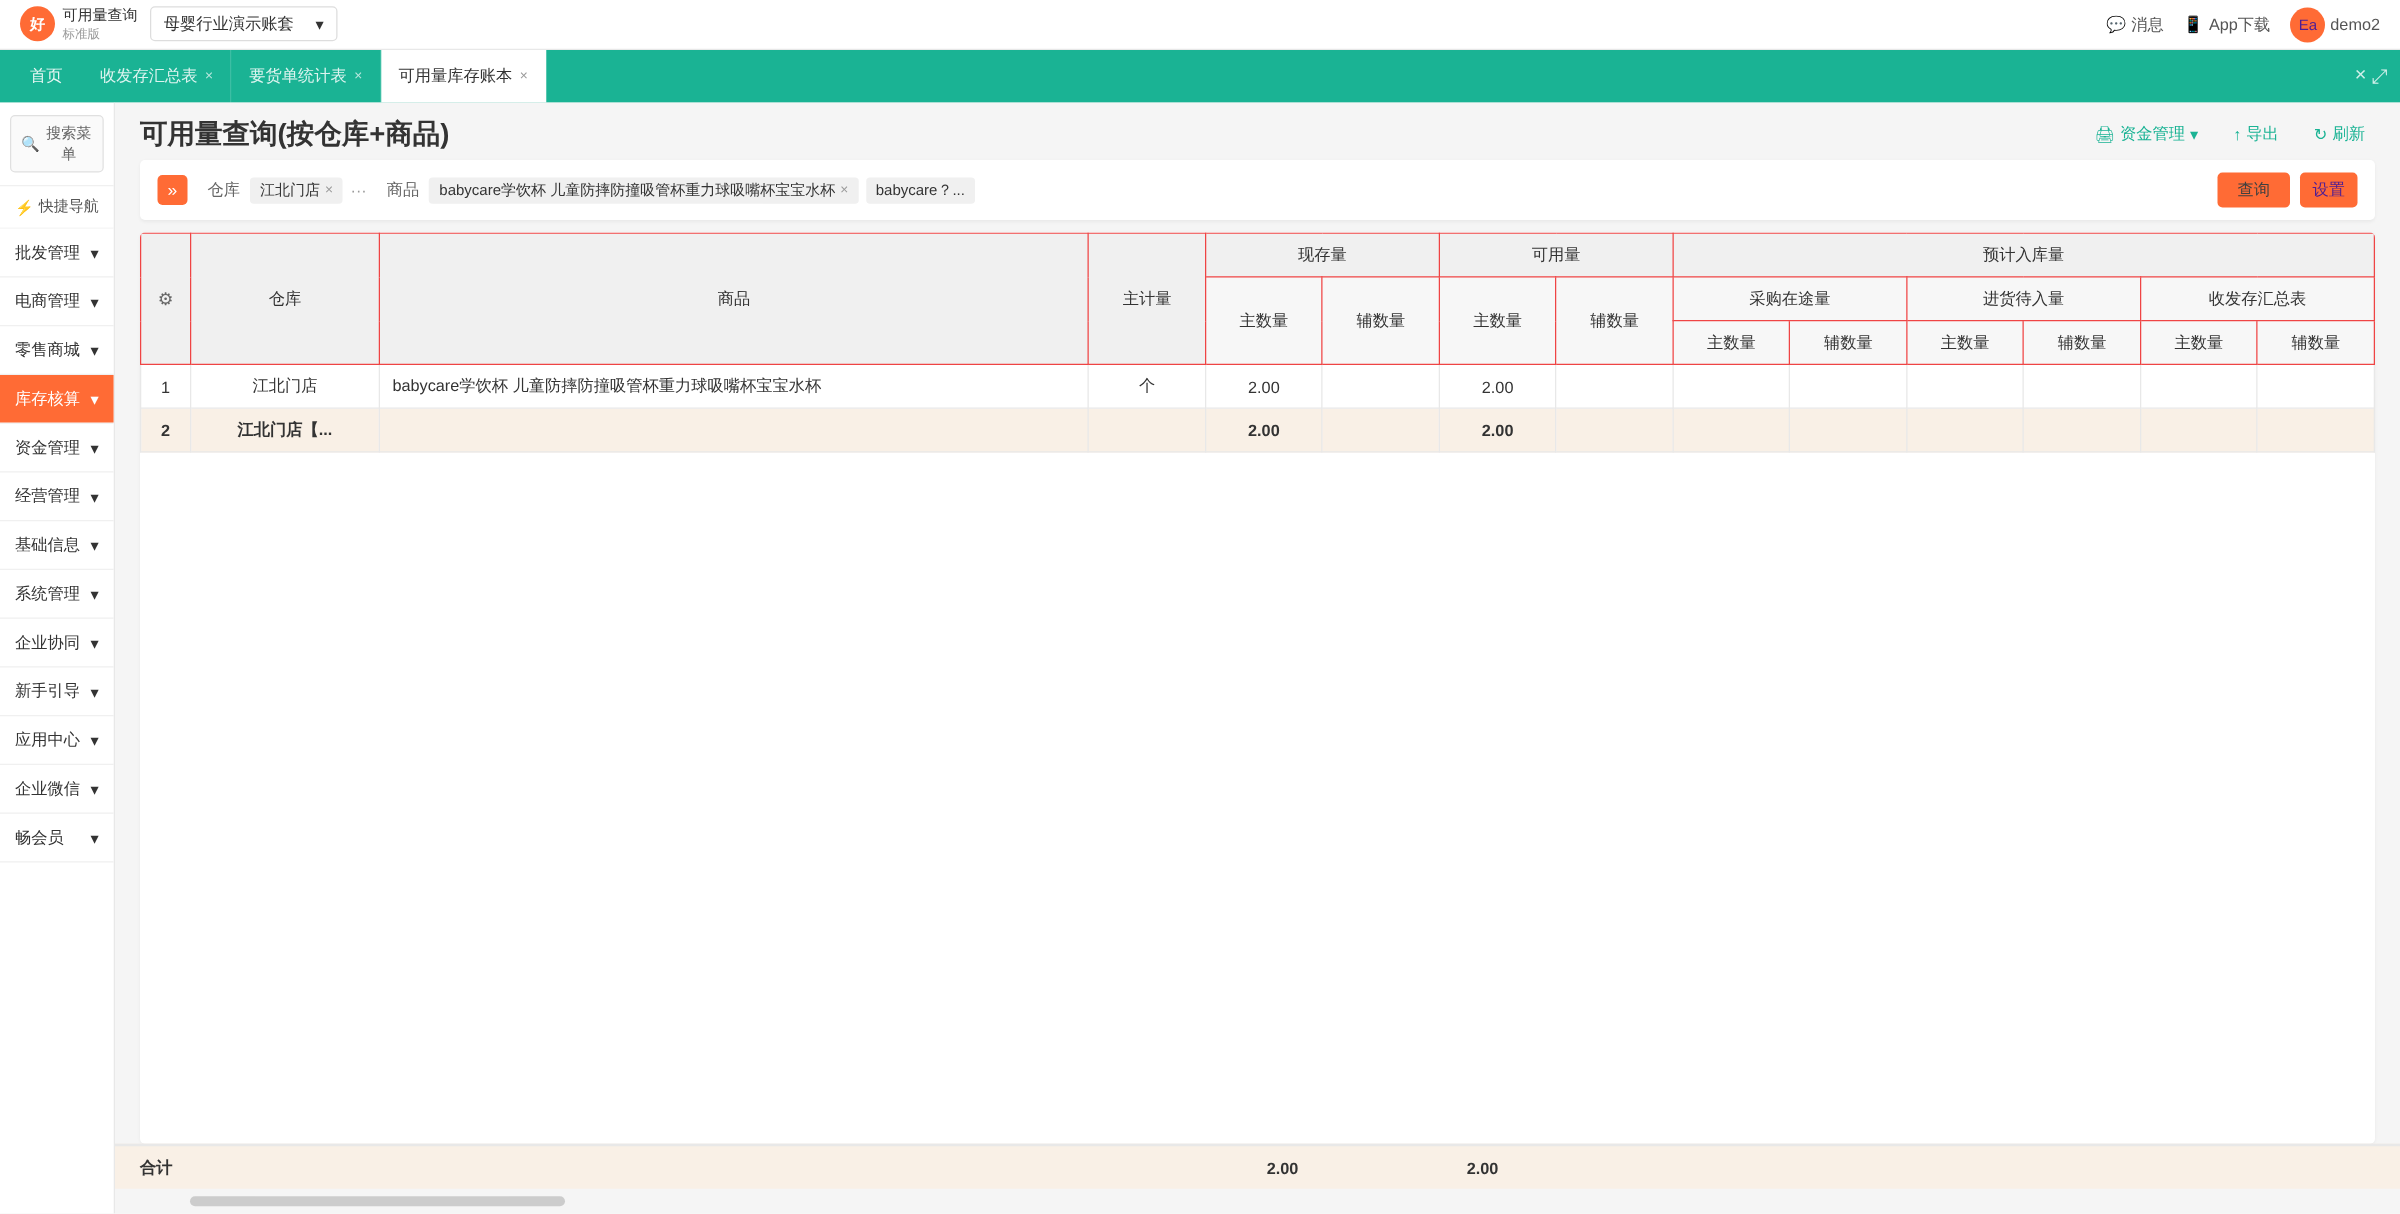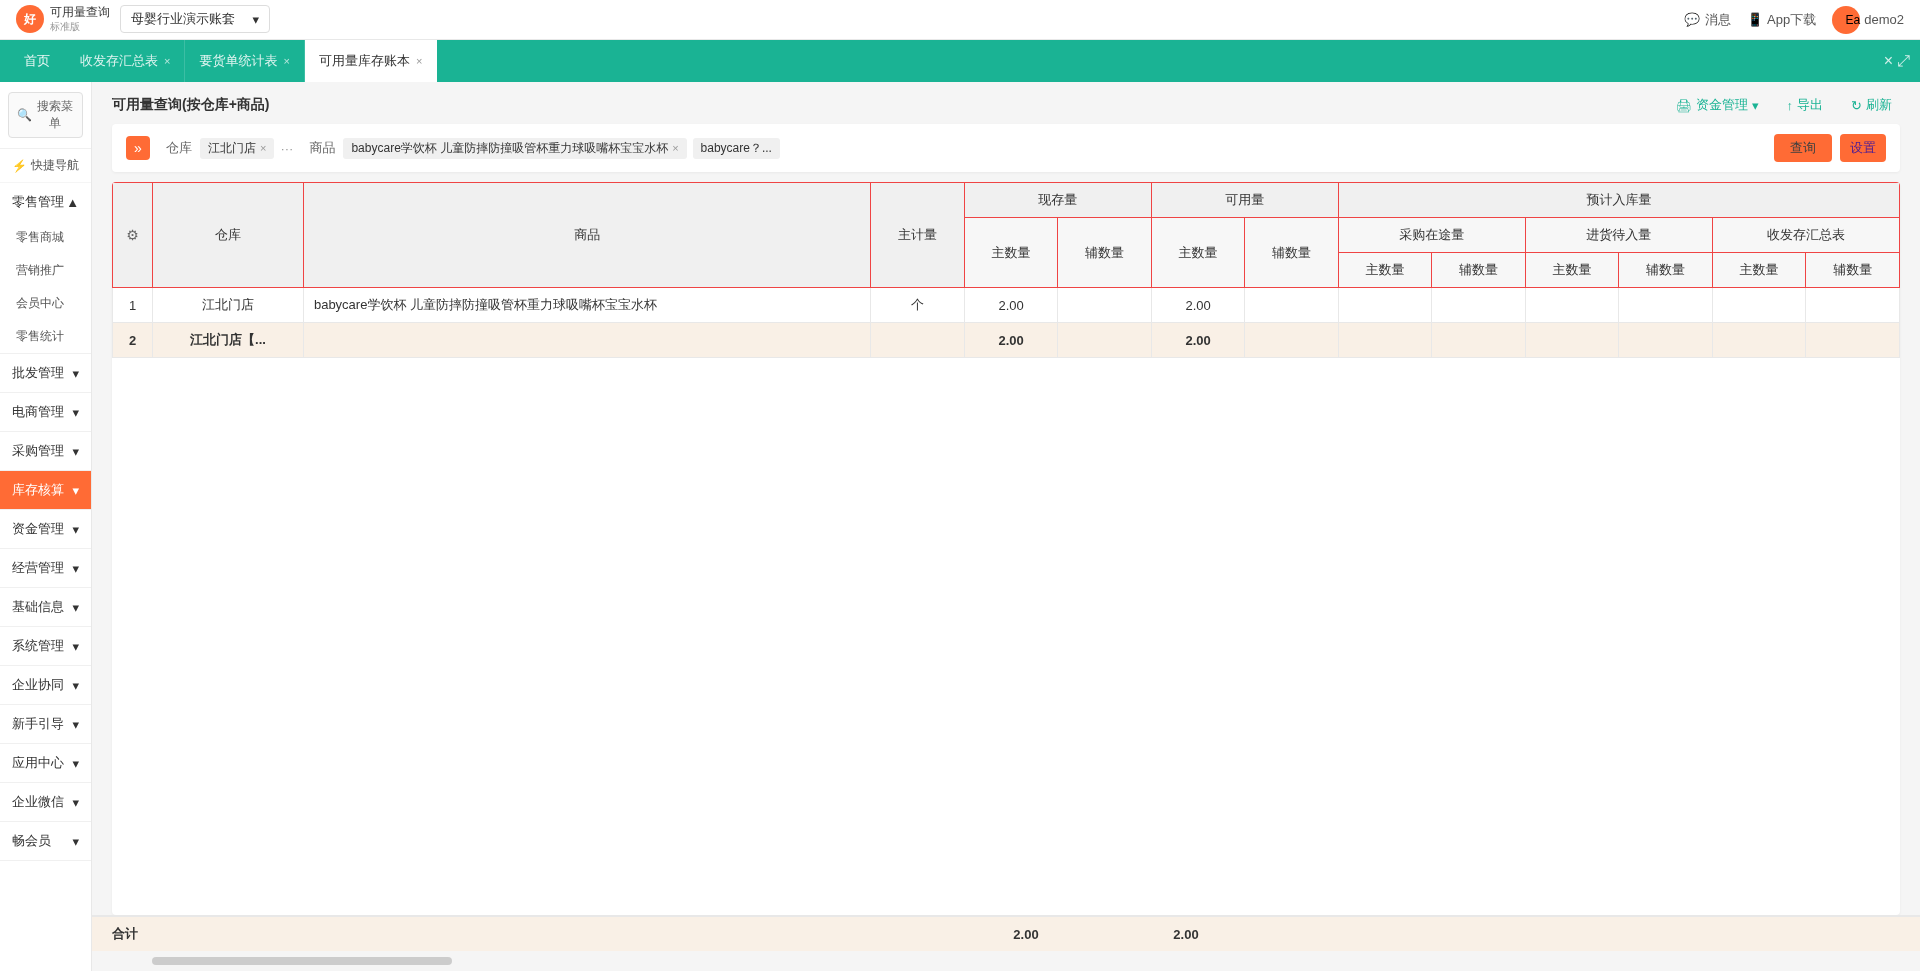--- a/index.html
+++ b/index.html
@@ -73,22 +73,22 @@
       color: #555;
       cursor: pointer;
     }
     .avatar {
       width: 28px;
       height: 28px;
       border-radius: 50%;
       background: #ff6b35;
       display: flex;
       align-items: center;
-      justify-content: flex-end;
-      color: #000000;
+      justify-content: center;
+      color: #4c1d95;
       font-size: 12px;
     }
 
     
     .nav-tabs {
       height: 42px;
       background: #1ab394;
       display: flex;
       align-items: stretch;
       flex-shrink: 0;
@@ -210,21 +210,21 @@
       background: #f5f5f5;
     }
     .page-header {
       background: #f5f5f5;
       padding: 10px 20px 6px 20px;
       display: flex;
       align-items: center;
       justify-content: space-between;
     }
     .page-title {
-      font-size: 14px;
+      font-size: 22px;
       font-weight: bold;
       color: #333;
     }
     .page-actions {
       display: flex;
       align-items: center;
       gap: 12px;
     }
     .page-action-btn {
       display: flex;
@@ -466,46 +466,36 @@
       <button class="sidebar-search-btn">
         <span>🔍</span>
         <span>搜索菜单</span>
       </button>
     </div>
     <div class="sidebar-nav-btn">
       <span>⚡</span>
       <span>快捷导航</span>
     </div>
 
-    <div class="sidebar-group">
-      <div class="sidebar-group-header">
-        <span>零售管理</span>
-        <span>▲</span>
-      </div>
-      <div class="sidebar-item">零售商城</div>
-      <div class="sidebar-item">营销推广</div>
-      <div class="sidebar-item">会员中心</div>
-      <div class="sidebar-item">零售统计</div>
-    </div>
 
     <div class="sidebar-group">
       <div class="sidebar-group-header">
         <span>批发管理</span>
         <span>▾</span>
       </div>
     </div>
     <div class="sidebar-group">
       <div class="sidebar-group-header">
         <span>电商管理</span>
         <span>▾</span>
       </div>
     </div>
     <div class="sidebar-group">
       <div class="sidebar-group-header">
-        <span>采购管理</span>
+        <span>零售商城</span>
         <span>▾</span>
       </div>
     </div>
     <div class="sidebar-group">
       <div class="sidebar-group-header" style="background:#ff6b35; color:white; margin: 0; border-radius:0;">
         <span style="color:white;">库存核算</span>
         <span style="color:white;">▾</span>
       </div>
     </div>
     <div class="sidebar-group">

